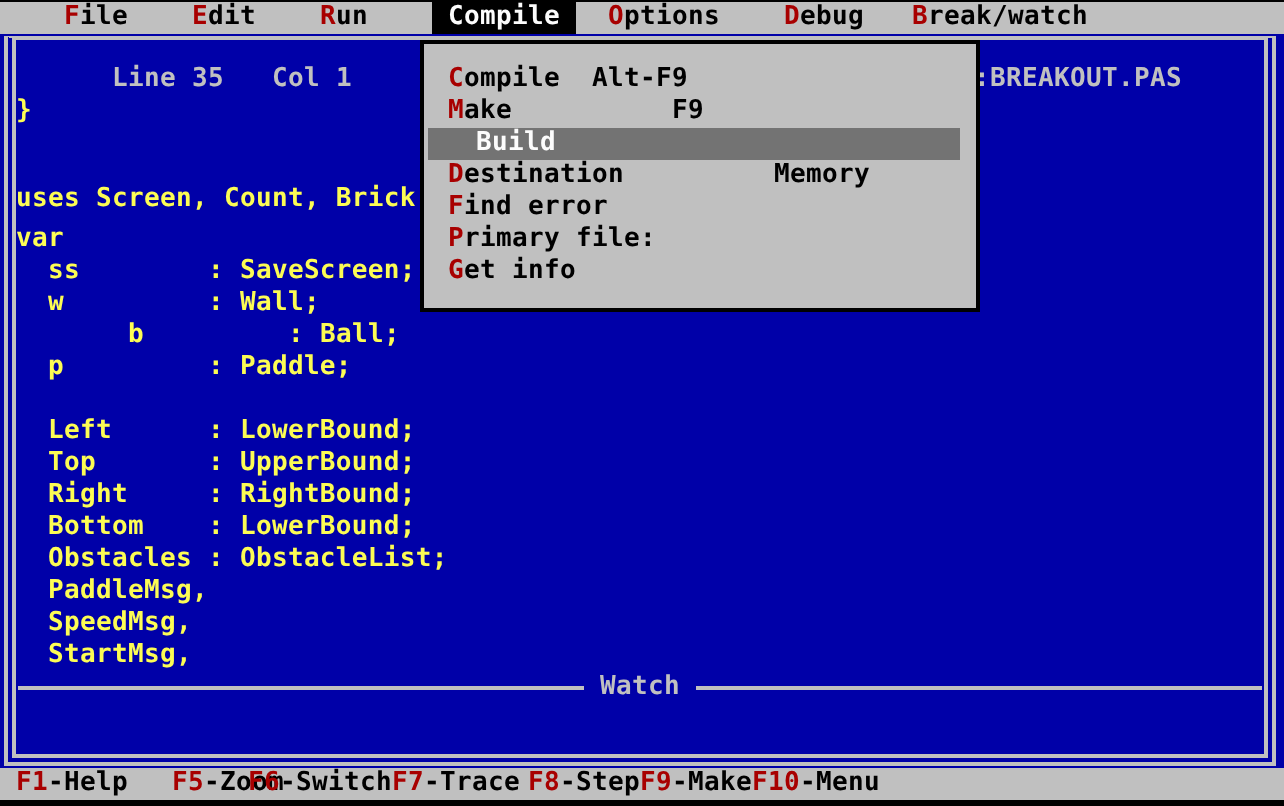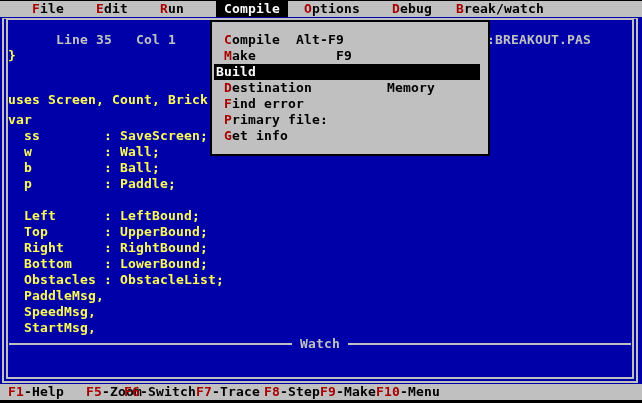--- a/index.html
+++ b/index.html
@@ -22,21 +22,21 @@
   .code-line{position:absolute;left:0;color:#fcfc54;white-space:pre;}
   .watch-sep{position:absolute;left:9px;top:336px;width:622px;height:16px;display:flex;
     align-items:center;color:#c0c0c0;z-index:2;}
   .watch-sep .line{flex:1;height:2px;background:#c0c0c0;}
   .watch-sep .wlabel{padding:0 8px;white-space:pre;}
   .watch-area{position:absolute;left:8px;top:352px;width:624px;height:24px;z-index:2;}
   
   .dropdown{position:absolute;left:210px;top:20px;width:280px;height:136px;background:#c0c0c0;
     border:2px solid #000;box-sizing:border-box;padding-top:10px;z-index:10;}
   .dd-item{position:relative;height:16px;line-height:16px;color:#000;padding-left:12px;white-space:pre;}
-  .dd-item.selected{background:#000000;color:#fcfcfc;margin-left:2px;margin-right:8px;padding-left:2px;}
+  .dd-item.selected{background:#737373;color:#fcfcfc;margin-left:2px;margin-right:8px;padding-left:24px;}
   .dd-right{position:absolute;top:0;white-space:pre;color:#000;}
   
   .status-bar{position:absolute;left:0;top:384px;width:642px;height:16px;background:#c0c0c0;z-index:6;}
   .sb-item{position:absolute;top:0;height:16px;line-height:16px;white-space:pre;color:#000;}
   .sb-key{color:#a80000;}
 </style>
 </head>
 <body>
 
 <div class="screen">
@@ -48,23 +48,23 @@
   <span class="status-row-span" style="left:56px">Line 35</span>
   <span class="status-row-span" style="left:136px">Col 1</span>
   <span class="status-row-span" style="left:487px">:BREAKOUT.PAS</span>
 
   <div class="editor-area" id="editor-area">
       <div class="code-line" style="top: 16px;">}</div>
       <div class="code-line" style="top: 60px;">uses Screen, Count, Brick</div>
       <div class="code-line" style="top: 80px;">var</div>
       <div class="code-line" style="top: 96px;">  ss        : SaveScreen;</div>
       <div class="code-line" style="top: 112px; text-align: center;">  w         : Wall;</div>
-      <div class="code-line" style="top: 128px;">  b         : Ball;</div>
+      <div class="code-line" style="top: 128px; padding-left: 40px;">  b         : Ball;</div>
       <div class="code-line" style="top: 144px;">  p         : Paddle;</div>
-      <div class="code-line" style="top: 176px;">  Left      : LeftBound;</div>
+      <div class="code-line" style="top: 176px;">  Left      : LowerBound;</div>
       <div class="code-line" style="top: 192px;">  Top       : UpperBound;</div>
       <div class="code-line" style="top: 208px;">  Right     : RightBound;</div>
       <div class="code-line" style="top: 224px;">  Bottom    : LowerBound;</div>
       <div class="code-line" style="top: 240px;">  Obstacles : ObstacleList;</div>
       <div class="code-line" style="top: 256px;">  PaddleMsg,</div>
       <div class="code-line" style="top: 272px;">  SpeedMsg,</div>
       <div class="code-line" style="top: 288px;">  StartMsg,</div>
     </div>
 
   <div class="watch-sep">

